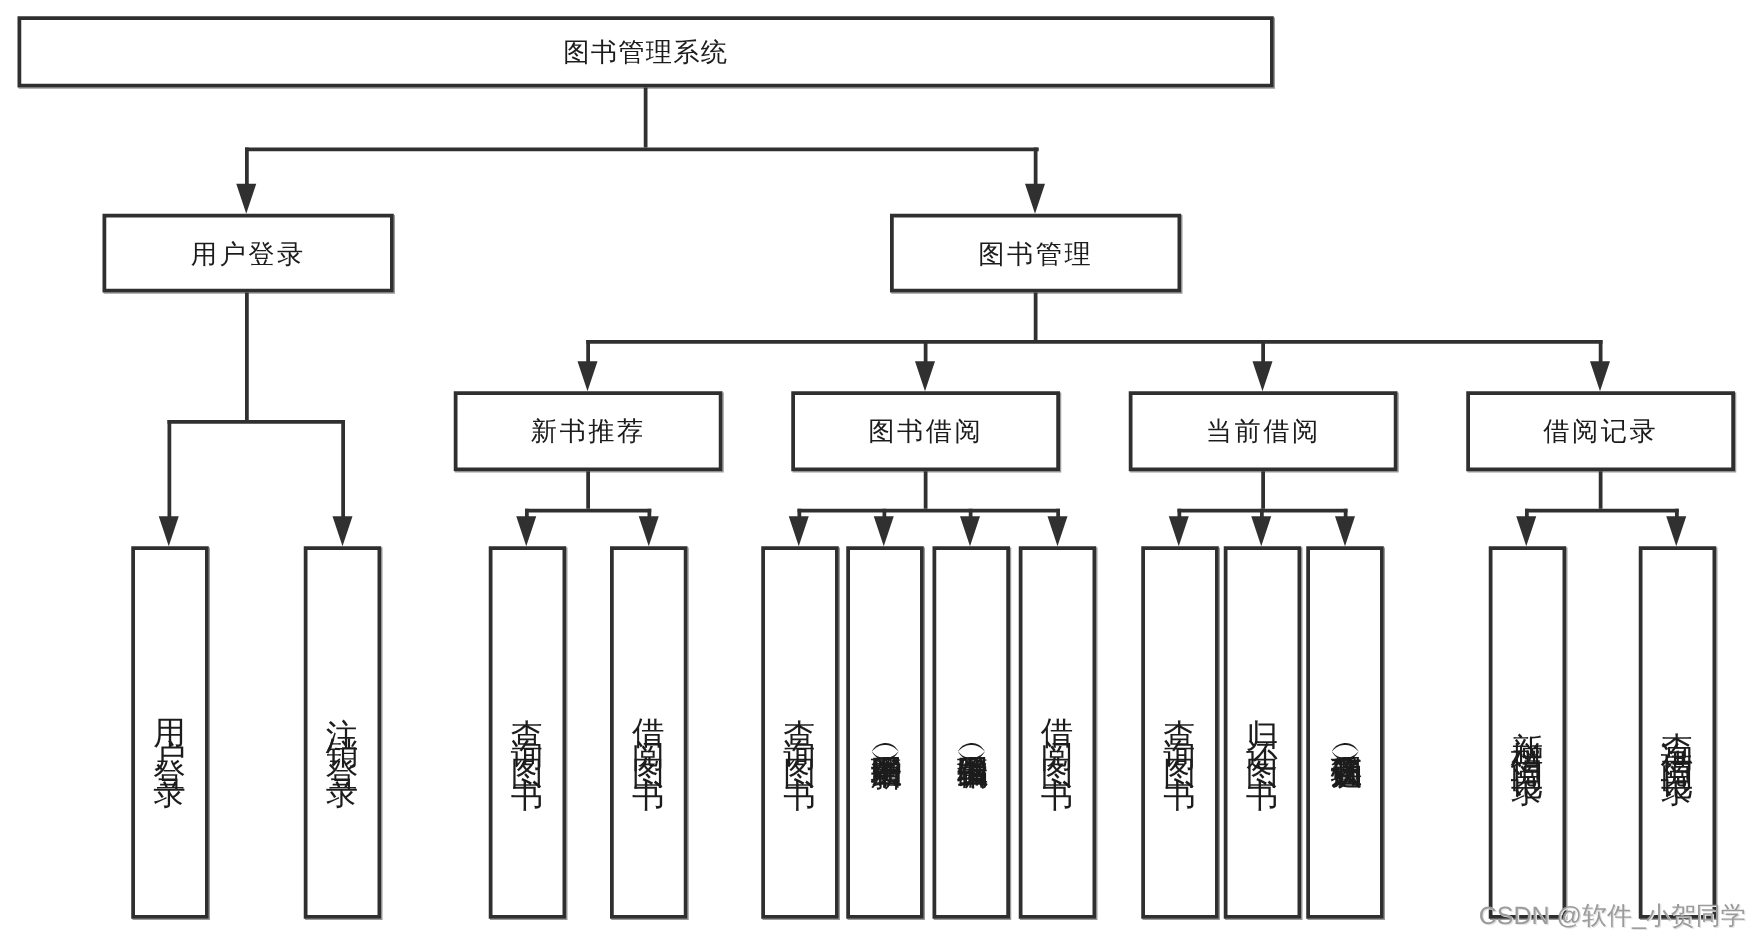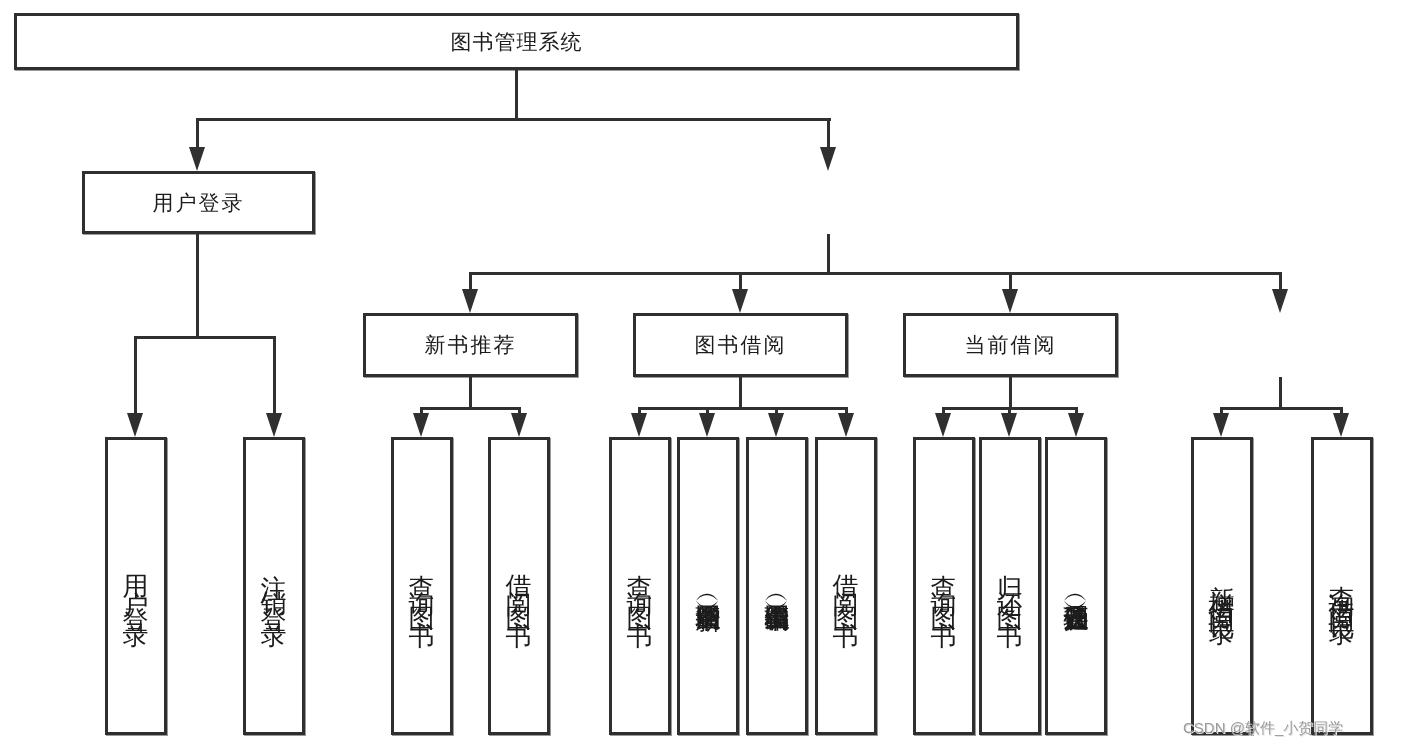--- a/index.html
+++ b/index.html
@@ -17,44 +17,50 @@
   .l2   { top:171px; width:233px; height:63px; font-size:21px; letter-spacing:2px; }
   .l3   { top:313px; width:215px; height:64px; font-size:21px; letter-spacing:2px;text-align:center; }
   .leaf { top:437px; width:62px; height:298px; }
   .vt   { writing-mode:vertical-rl; text-orientation:mixed; font-size:26px; letter-spacing:16px; line-height:1; }
   .mid  .vt { letter-spacing:7px; }
   .long .vt { letter-spacing:0; font-size:25px; }
   .ln { position:absolute; background:#303030; }
   .ar { position:absolute; width:0; height:0;
         border-left:8px solid transparent; border-right:8px solid transparent;
         border-top:24px solid #303030; }
-  .wm { position:absolute; left:1183px; top:719px; font-size:15px; color:#9b9b9b;
+  .wm { position:absolute; left:1183px; top:719px; font-size:20px; color:#9b9b9b;
         text-shadow:1px 1px 0 #e3e3e3; white-space:nowrap; }
 </style>
 </head>
 <body>
 
 <div class="canvas">
 
   <div class="box root">
     <span>图书管理系统</span>
   </div>
 
   <div class="box l2" style="left:82px">
     <span>用户登录</span>
   </div>
+  <div class="box l2" style="left:712px">
+    <span>图书管理</span>
+  </div>
 
   <div class="box l3" style="left:363px">
     <span>新书推荐</span>
   </div>
   <div class="box l3" style="left:903px">
     <span>当前借阅</span>
   </div>
   <div class="box l3" style="left:633px">
     <span>图书借阅</span>
+  </div>
+  <div class="box l3" style="left:1173px">
+    <span>借阅记录</span>
   </div>
 
   <div class="box leaf" style="left:105px">
     <span class="vt">用户登录</span>
   </div>
   <div class="box leaf" style="left:243px">
     <span class="vt">注销登录</span>
   </div>
 
   <div class="box leaf" style="left:391px">

